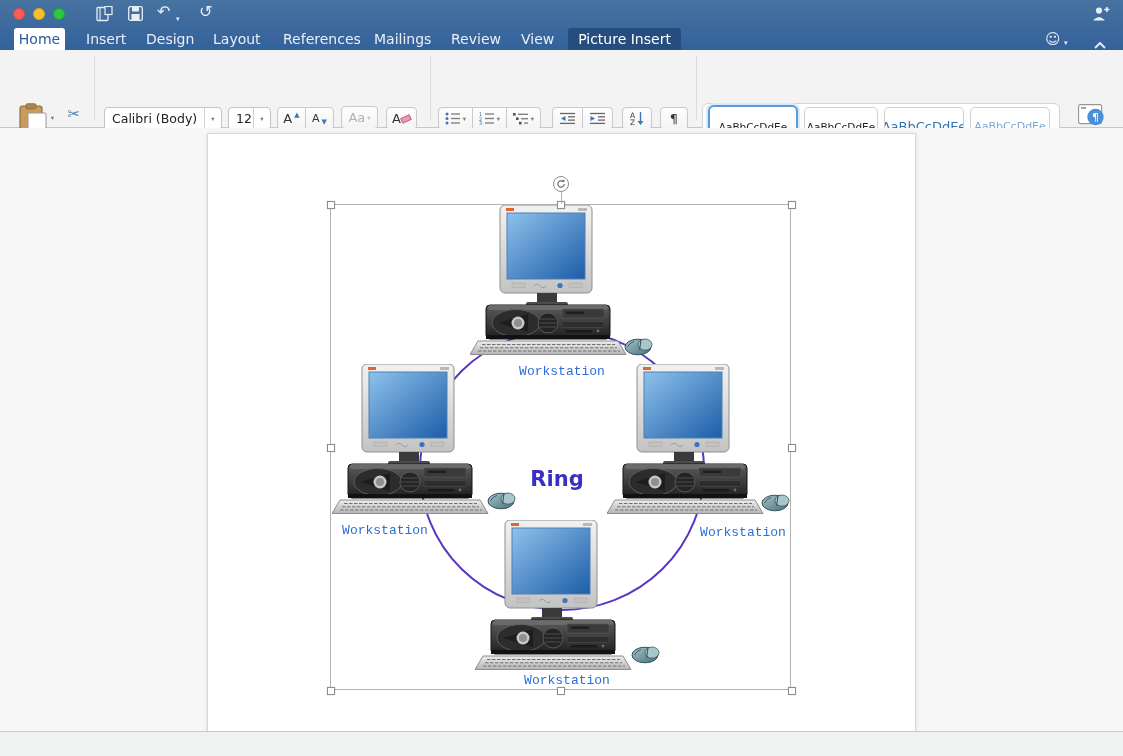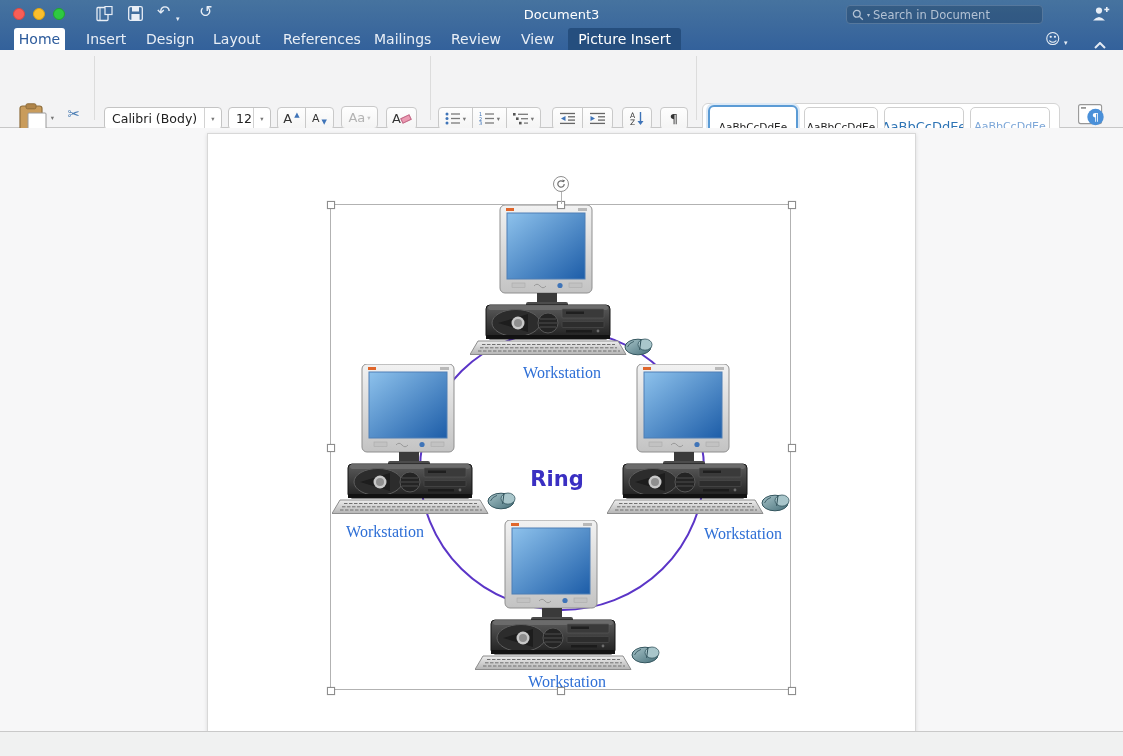--- a/index.html
+++ b/index.html
@@ -70,30 +70,21 @@
     <svg width="15" height="15" viewBox="0 0 15 15">
         <rect x="0.7" y="0.7" width="13.6" height="13.6" rx="1.6" fill="none" stroke="#e8eef6" stroke-width="1.3"></rect>
         <rect x="4" y="0.9" width="7" height="4.6" fill="#e8eef6"></rect>
         <rect x="3.4" y="8" width="8.2" height="6" fill="#e8eef6"></rect>
       </svg>
   </span>
   <span class="qa" style="left:157px;top:4px;font-size:16px">↶</span>
   <span class="qa" style="left:176px;top:11px;font-size:7px">▾</span>
   <span class="qa" style="left:199px;top:4px;font-size:16px">↺</span>
 
-  <div class="win-title">Document3</div>
-
-  <div class="searchbox">
-    <svg width="12" height="12" viewBox="0 0 12 12">
-        <circle cx="4.8" cy="4.8" r="3.4" fill="none" stroke="#b3c2d4" stroke-width="1.3"></circle>
-        <line x1="7.4" y1="7.4" x2="10.8" y2="10.8" stroke="#b3c2d4" stroke-width="1.3"></line>
-      </svg>
-    <span class="s-caret">▾</span>
-    <input type="text" placeholder="Search in Document" style="">
-  </div>
+
   <span class="qa" style="left:1092px;top:6px">
     <svg width="18" height="16" viewBox="0 0 18 16">
         <circle cx="7" cy="4.6" r="3.1" fill="#e8eef6"></circle>
         <path d="M1,14.5 Q7,7.5 13,14.5 Z" fill="#e8eef6"></path>
         <line x1="14.8" y1="1" x2="14.8" y2="6" stroke="#e8eef6" stroke-width="1.6"></line>
         <line x1="12.3" y1="3.5" x2="17.3" y2="3.5" stroke="#e8eef6" stroke-width="1.6"></line>
       </svg>
   </span>
 
   <span class="tab home">Home</span>
@@ -499,20 +490,20 @@
 .style-card .prev{flex:1;display:flex;align-items:center;justify-content:center;font-size:10.5px;white-space:nowrap;overflow:hidden;padding:0 2px;color:#1f1f1f}
 .style-card .prev.h1p{font-size:13px}
 .style-card .prev.h2p{font-size:11px}
 .style-card .sname{height:19px;line-height:19px;text-align:center;font-size:10px;color:#333;background:#f0f0f0;border-top:1px solid #dadada}
 .stylespane{position:absolute;left:1064px;top:54px;width:54px;height:64px;display:flex;flex-direction:column;align-items:center;gap:1px}
 .stylespane svg{margin-bottom:3px}
 .splbl{font-size:10.5px;color:#333;line-height:11px}
 .canvas{position:absolute;left:0;top:128px;width:1123px;height:603px;background:#f7f7f8;overflow:hidden}
 .page{position:absolute;left:207px;top:5px;width:709px;height:604px;background:#fff;border:1px solid #d8d8d8;border-bottom:none;box-shadow:0 1px 4px rgba(0,0,0,.12)}
 .diagram{position:absolute;left:320px;top:195px;width:485px;height:510px}
-.ws-label{position:absolute;transform:translateX(-50%);font-size:16px;font-family:Liberation Serif, serif;color:#2e6fd6;white-space:nowrap}
+.ws-label{position:absolute;transform:translateX(-50%);font-size:13px;font-family:Liberation Mono, monospace;color:#2e6fd6;white-space:nowrap}
 .ring-label{position:absolute;left:557px;top:448px;transform:translateX(-50%);font-size:21px;font-weight:600;font-family:"DejaVu Sans",sans-serif;color:#3a2fc2}
 .selrect{position:absolute;left:330px;top:204px;width:461px;height:486px;border:1px solid #b2b2b2;pointer-events:none}
 .handle{position:absolute;width:8px;height:8px;background:#fff;border:1px solid #8e8e8e;box-shadow:0 0 1px rgba(0,0,0,.25)}
 .rot{position:absolute;left:553px;top:176px;width:16px;height:16px;border-radius:50%;background:#fff;border:1px solid #8e8e8e;display:flex;align-items:center;justify-content:center}
 .rot-line{position:absolute;left:560.5px;top:192px;width:1px;height:12px;background:#b2b2b2}
 .statusbar{position:absolute;left:0;top:731px;width:1123px;height:25px;background:#f0f1f1;border-top:1px solid #c9c9c9}
 </style>
 
 </body></html>

